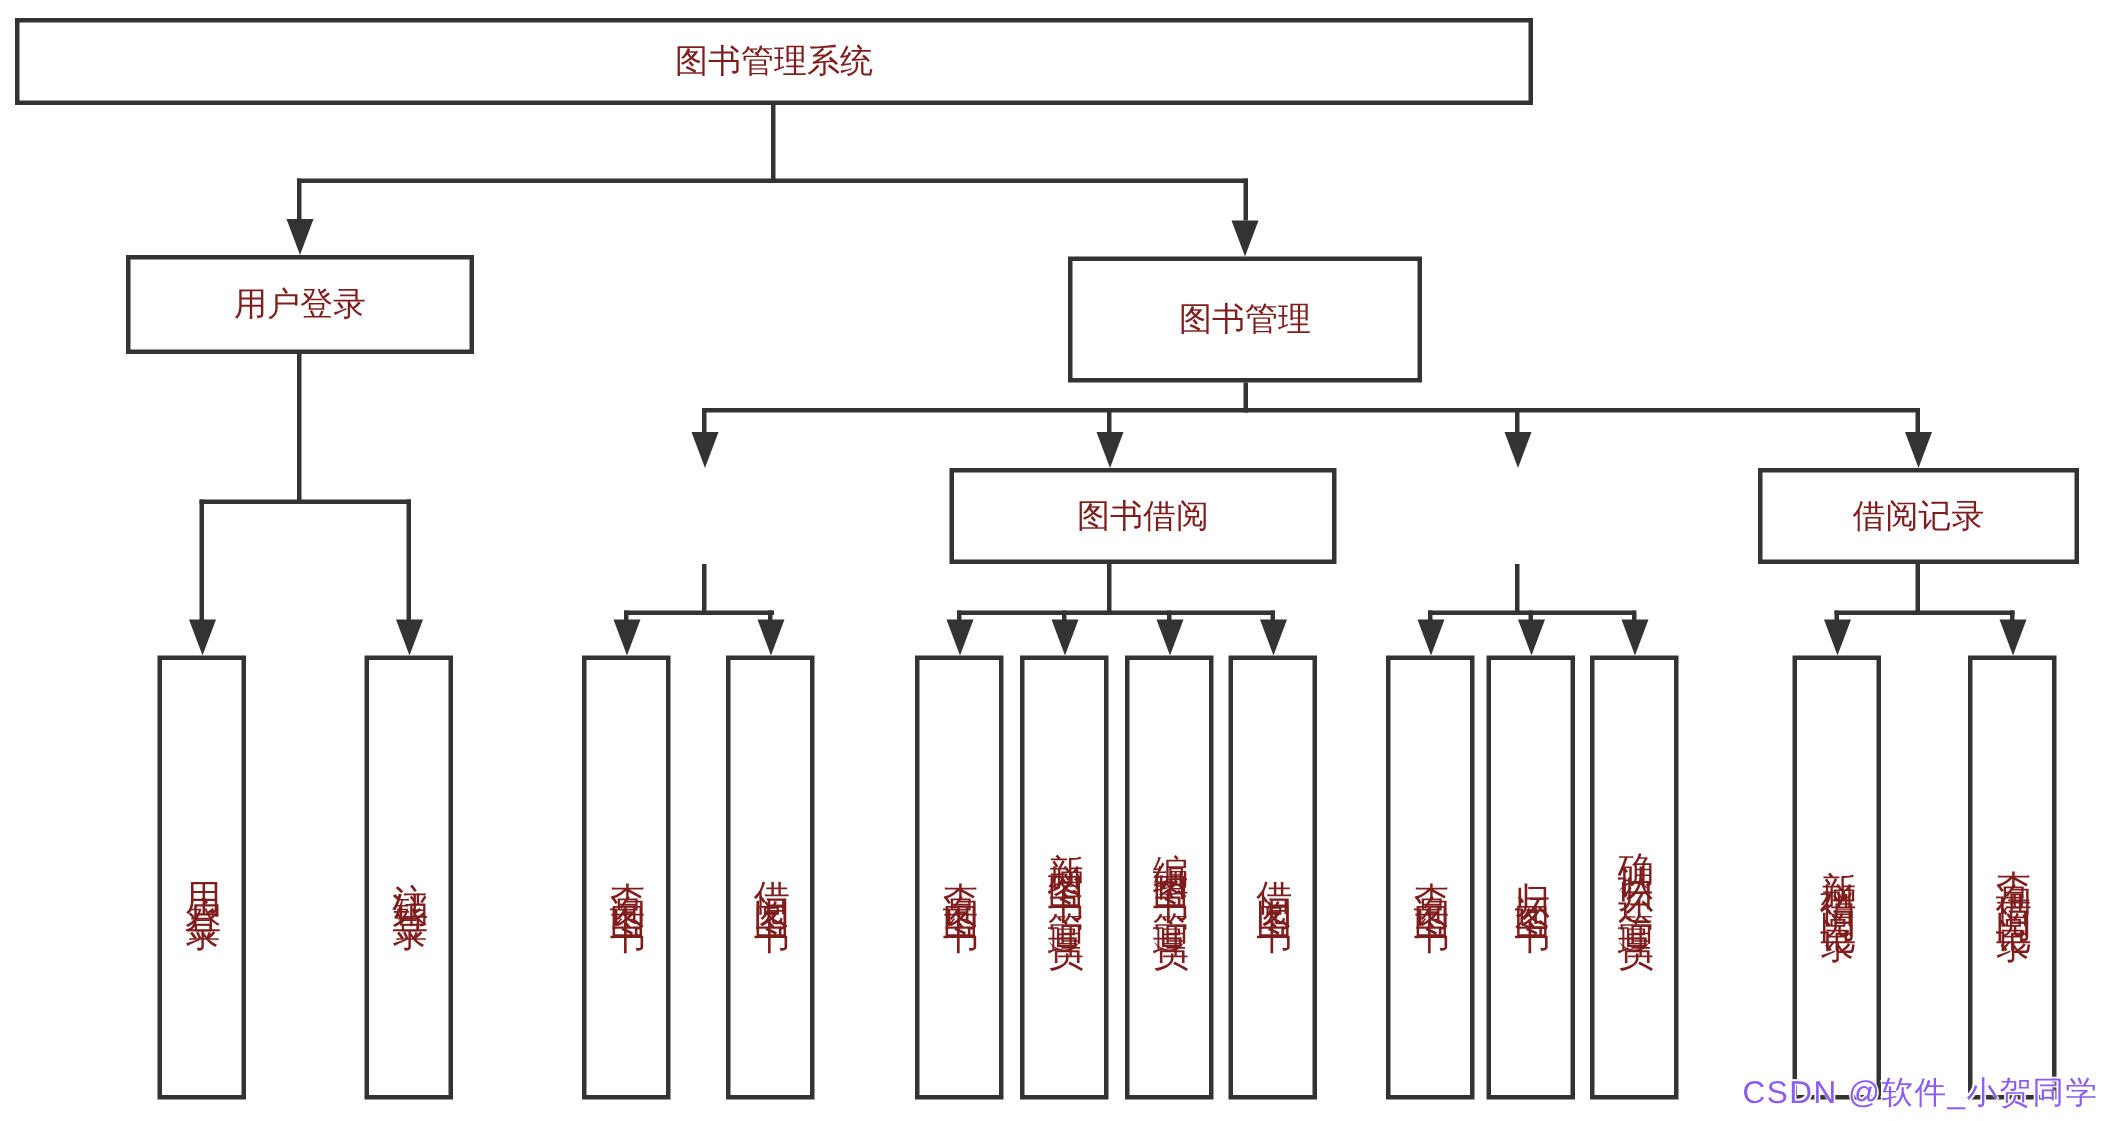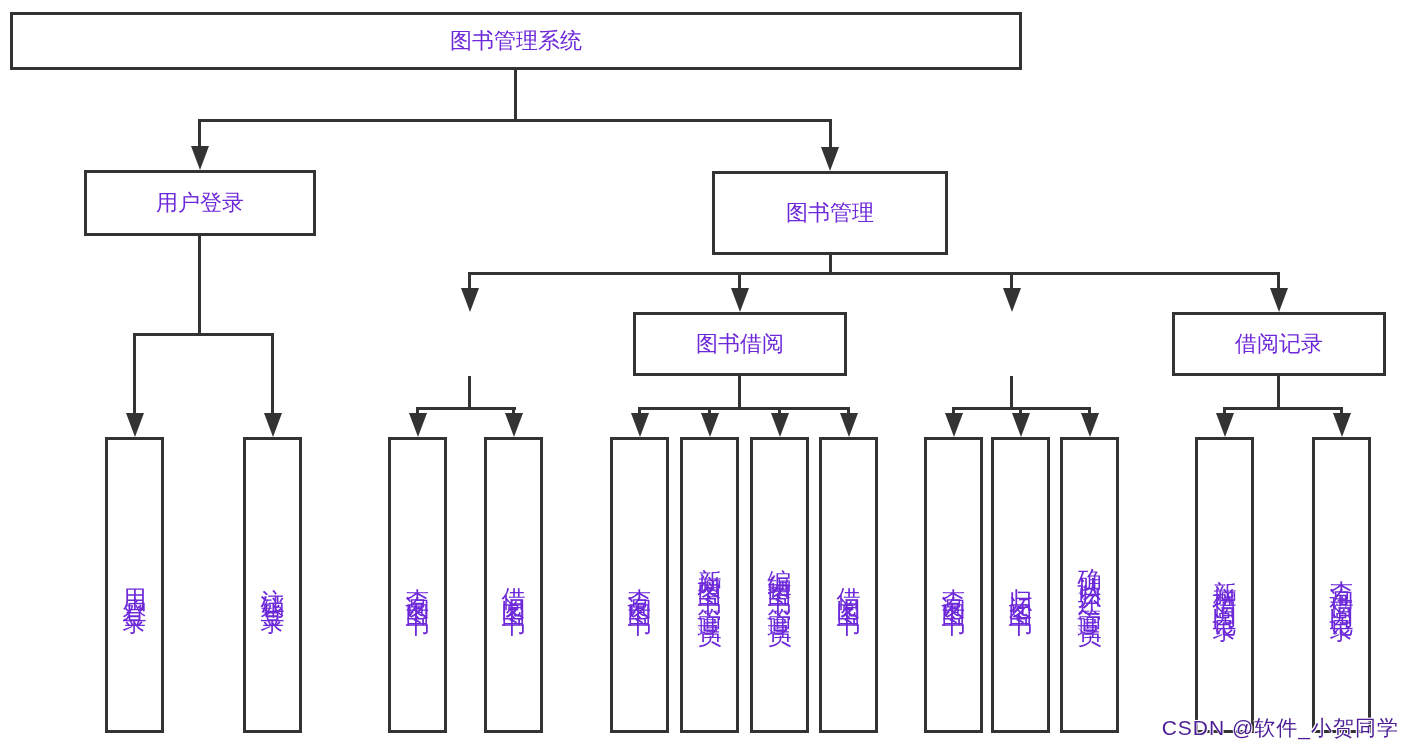--- a/index.html
+++ b/index.html
@@ -1,32 +1,32 @@
 <!DOCTYPE html>
 <html><head>
 <meta charset="utf-8">
 <style>
   html,body{margin:0;padding:0;background:#ffffff;}
   body{font-family:"Liberation Sans","DejaVu Sans",sans-serif;}
   #canvas{position:relative;width:1405px;height:747px;background:#ffffff;overflow:hidden;}
   
   .b{position:absolute;box-sizing:border-box;border:3px solid #333333;background:#ffffff;
-     display:flex;align-items:center;justify-content:center;color:#6d28d9;
+     display:flex;align-items:center;justify-content:center;color:#7f1d1d;
      font-size:22px;white-space:nowrap;z-index:2;}
   
   .vb{writing-mode:vertical-lr;text-orientation:mixed;font-size:24px;letter-spacing:8px;
       line-height:1;white-space:normal;}
   
   .v{position:absolute;width:3px;background:#333333;z-index:1;}
   .h{position:absolute;height:3px;background:#333333;z-index:1;}
   
   .a{position:absolute;width:0;height:0;border-left:9px solid transparent;
      border-right:9px solid transparent;border-top:24px solid #333333;z-index:1;}
   
-  .wm{position:absolute;right:6px;bottom:5px;color:#4c1d95;font-size:21px;letter-spacing:1px;
+  .wm{position:absolute;right:6px;bottom:5px;color:#8b5cf6;font-size:21px;letter-spacing:1px;
       z-index:5;text-shadow:0 0 2px #ffffff,1px 1px 0 #ffffff,-1px -1px 0 #ffffff;}
 </style>
 </head>
 <body>
 
 <div id="canvas">
 
   <div class="v" style="left:514px;top:69px;height:53px"></div>
   <div class="h" style="left:198px;top:119px;width:634px"></div>
   <div class="v" style="left:198px;top:119px;height:28px"></div>
@@ -84,21 +84,21 @@
   <div class="v" style="left:1223px;top:407px;height:8px"></div>
   <div class="a" style="left:1216px;top:413px"></div>
   <div class="v" style="left:1340px;top:407px;height:8px"></div>
   <div class="a" style="left:1333px;top:413px"></div>
 
   <div class="b" style="left:10px;top:12px;width:1012px;height:58px">图书管理系统</div>
 
   <div class="b" style="left:84px;top:170px;width:232px;height:66px">用户登录</div>
   <div class="b" style="left:712px;top:171px;width:236px;height:84px">图书管理</div>
 
-  <div class="b" style="left:633px;top:312px;width:214px;height:64px">图书借阅</div>
+  <div class="b" style="left:633px;top:312px;width:258px;height:64px">图书借阅</div>
   <div class="b" style="left:1172px;top:312px;width:214px;height:64px">借阅记录</div>
 
   <div class="b vb" style="left:105px;top:437px;width:59px;height:296px">用户登录</div>
   <div class="b vb" style="left:243px;top:437px;width:59px;height:296px">注销登录</div>
 
   <div class="b vb" style="left:388px;top:437px;width:59px;height:296px">查询图书</div>
   <div class="b vb" style="left:484px;top:437px;width:59px;height:296px">借阅图书</div>
 
   <div class="b vb" style="left:610px;top:437px;width:59px;height:296px">查询图书</div>
   <div class="b vb" style="left:680px;top:437px;width:59px;height:296px">新增图书（管理员）</div>

